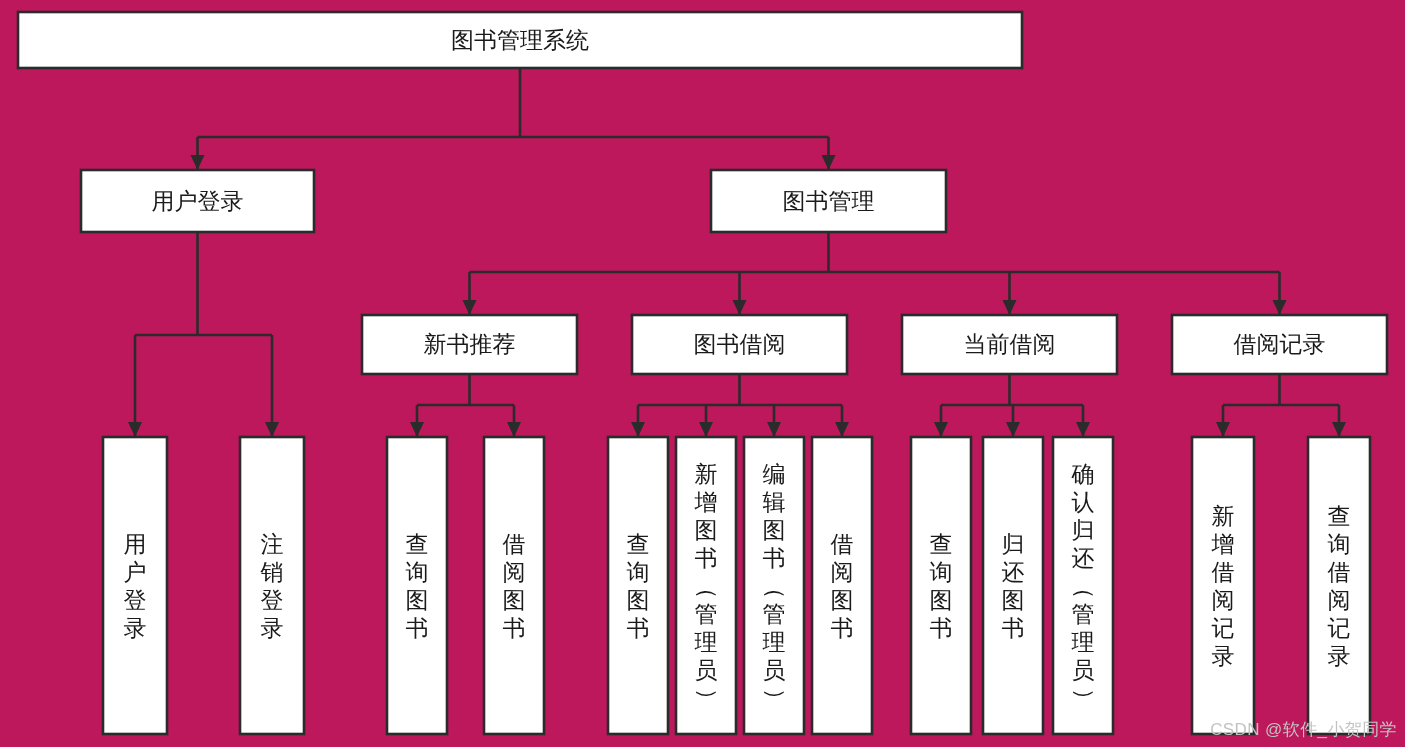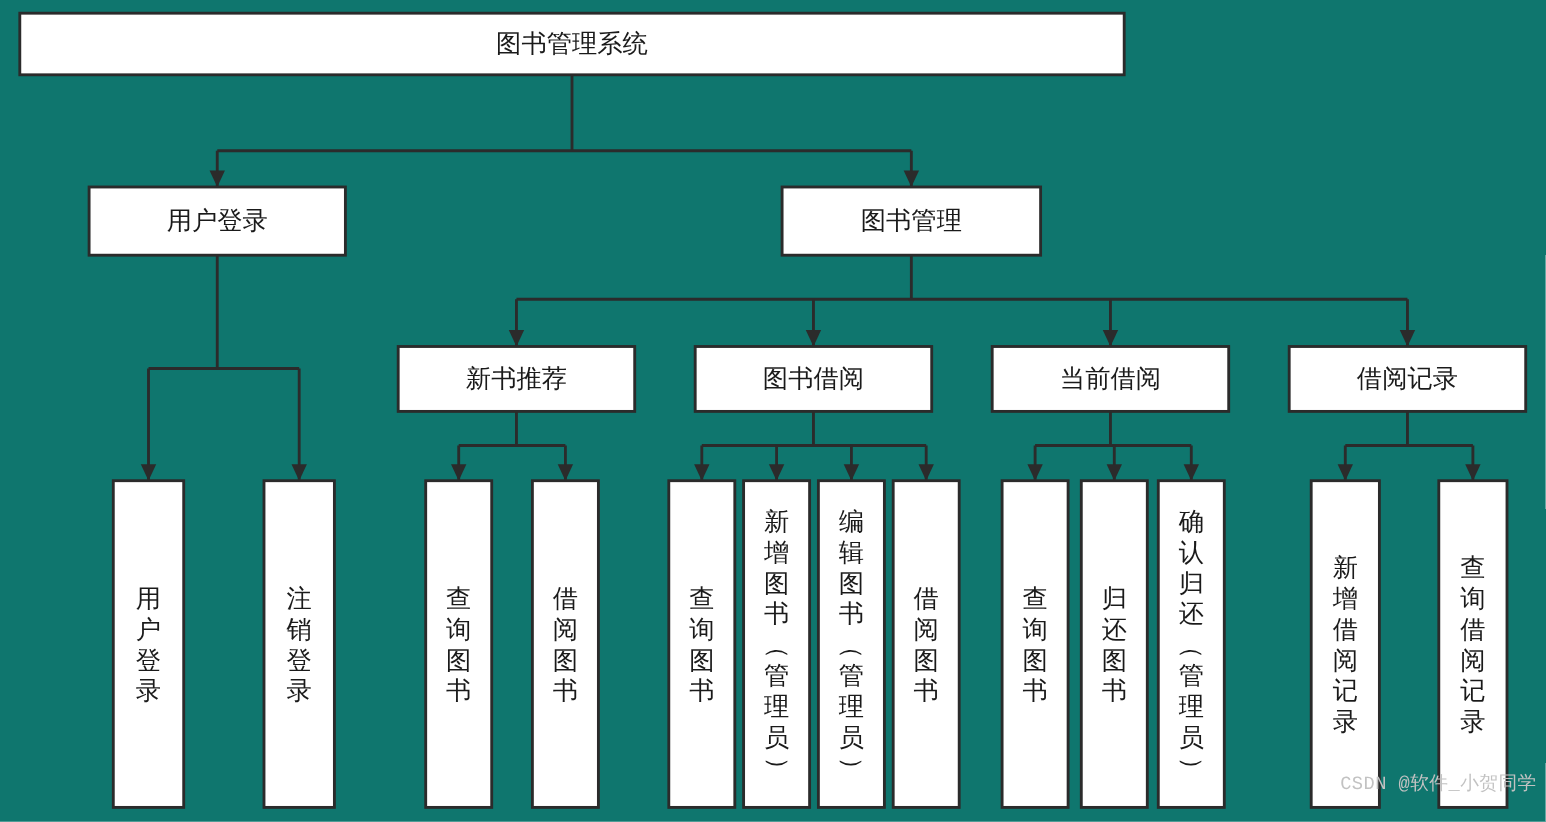--- a/index.html
+++ b/index.html
@@ -10,21 +10,21 @@
   body {
     width: 1405px;
     height: 747px;
     font-family: "DejaVu Sans", "Liberation Sans", sans-serif;
     overflow: hidden;
   }
   #diagram-root {
     position: relative;
     width: 1405px;
     height: 747px;
-    background: #0f766e;
+    background: #be185d;
   }
   svg#flow-svg {
     position: absolute;
     top: 0;
     left: 0;
     width: 1405px;
     height: 747px;
     display: block;
   }
   .node-box {
@@ -49,22 +49,22 @@
     stroke: #2b2b2b;
     stroke-width: 2.6;
     fill: none;
   }
   .arrow-head {
     fill: #2b2b2b;
   }
   .watermark {
     position: absolute;
     right: 8px;
-    bottom: 24px;
-    font-family: Liberation Mono, monospace;
+    bottom: 6px;
+    font-family: Liberation Sans, sans-serif;
     font-size: 17px;
     color: #c2c2c2;
     white-space: nowrap;
     letter-spacing: 0.4px;
     user-select: none;
   }
 </style>
 </head>
 <body>
 

